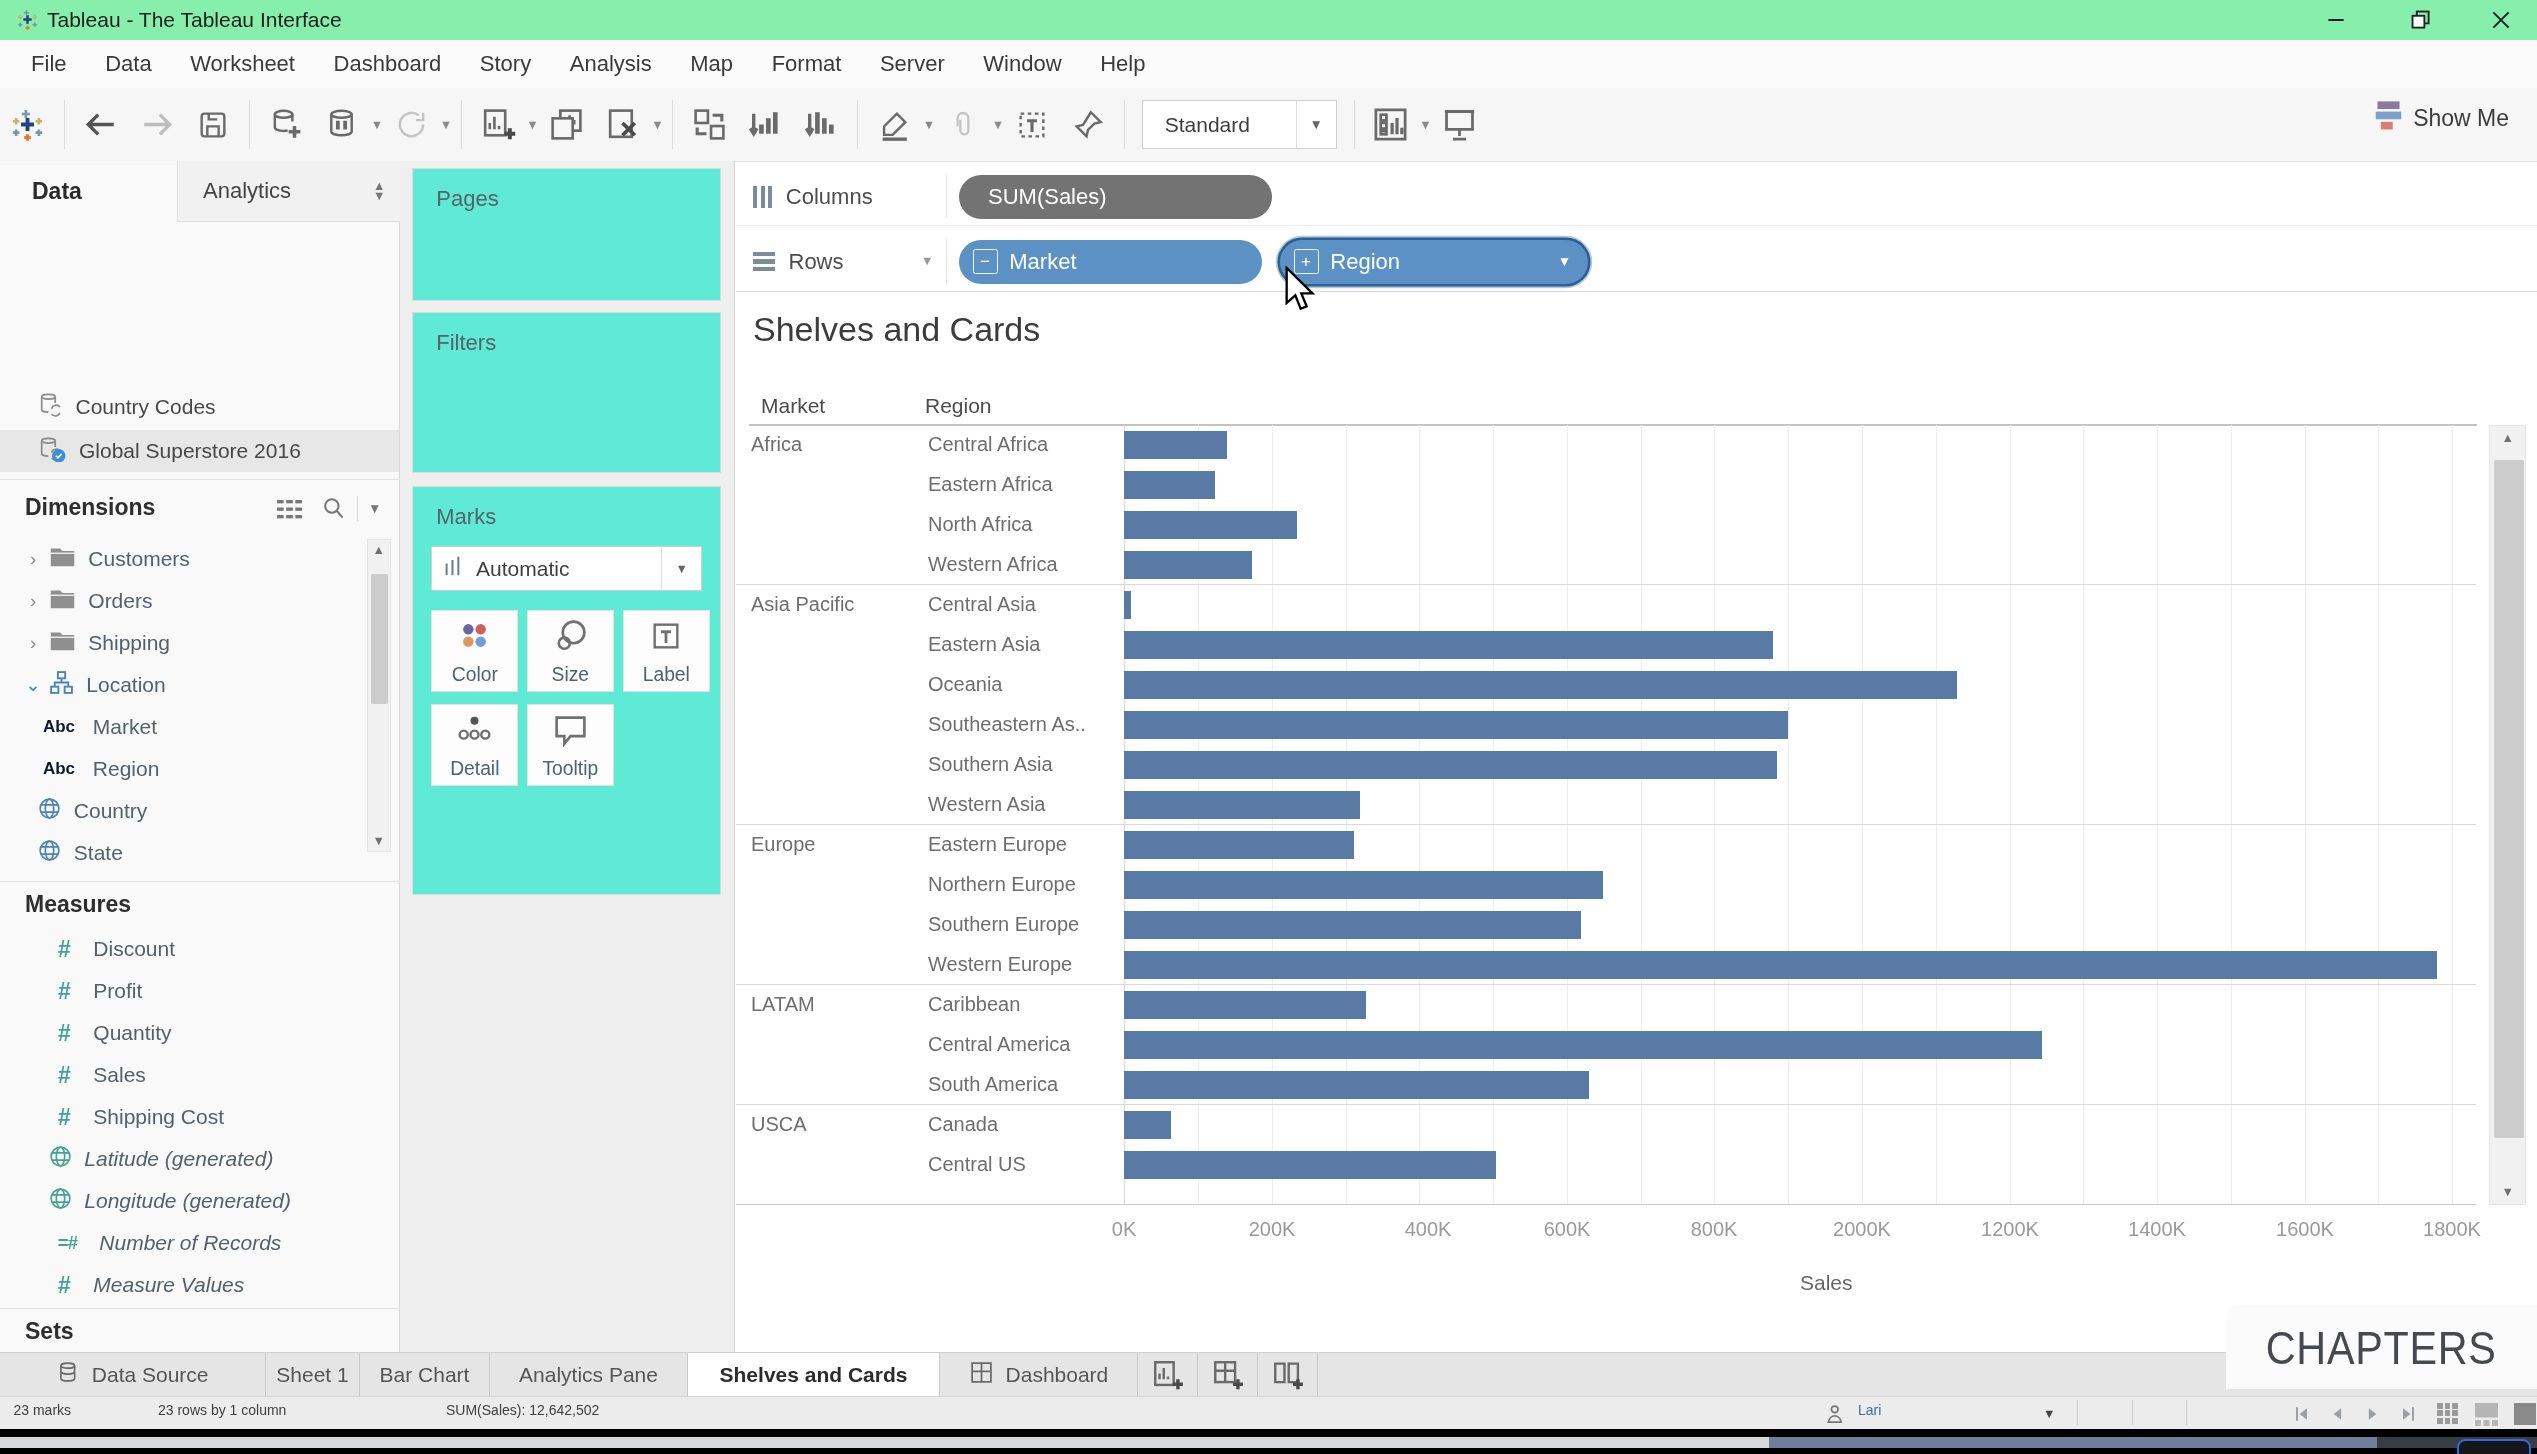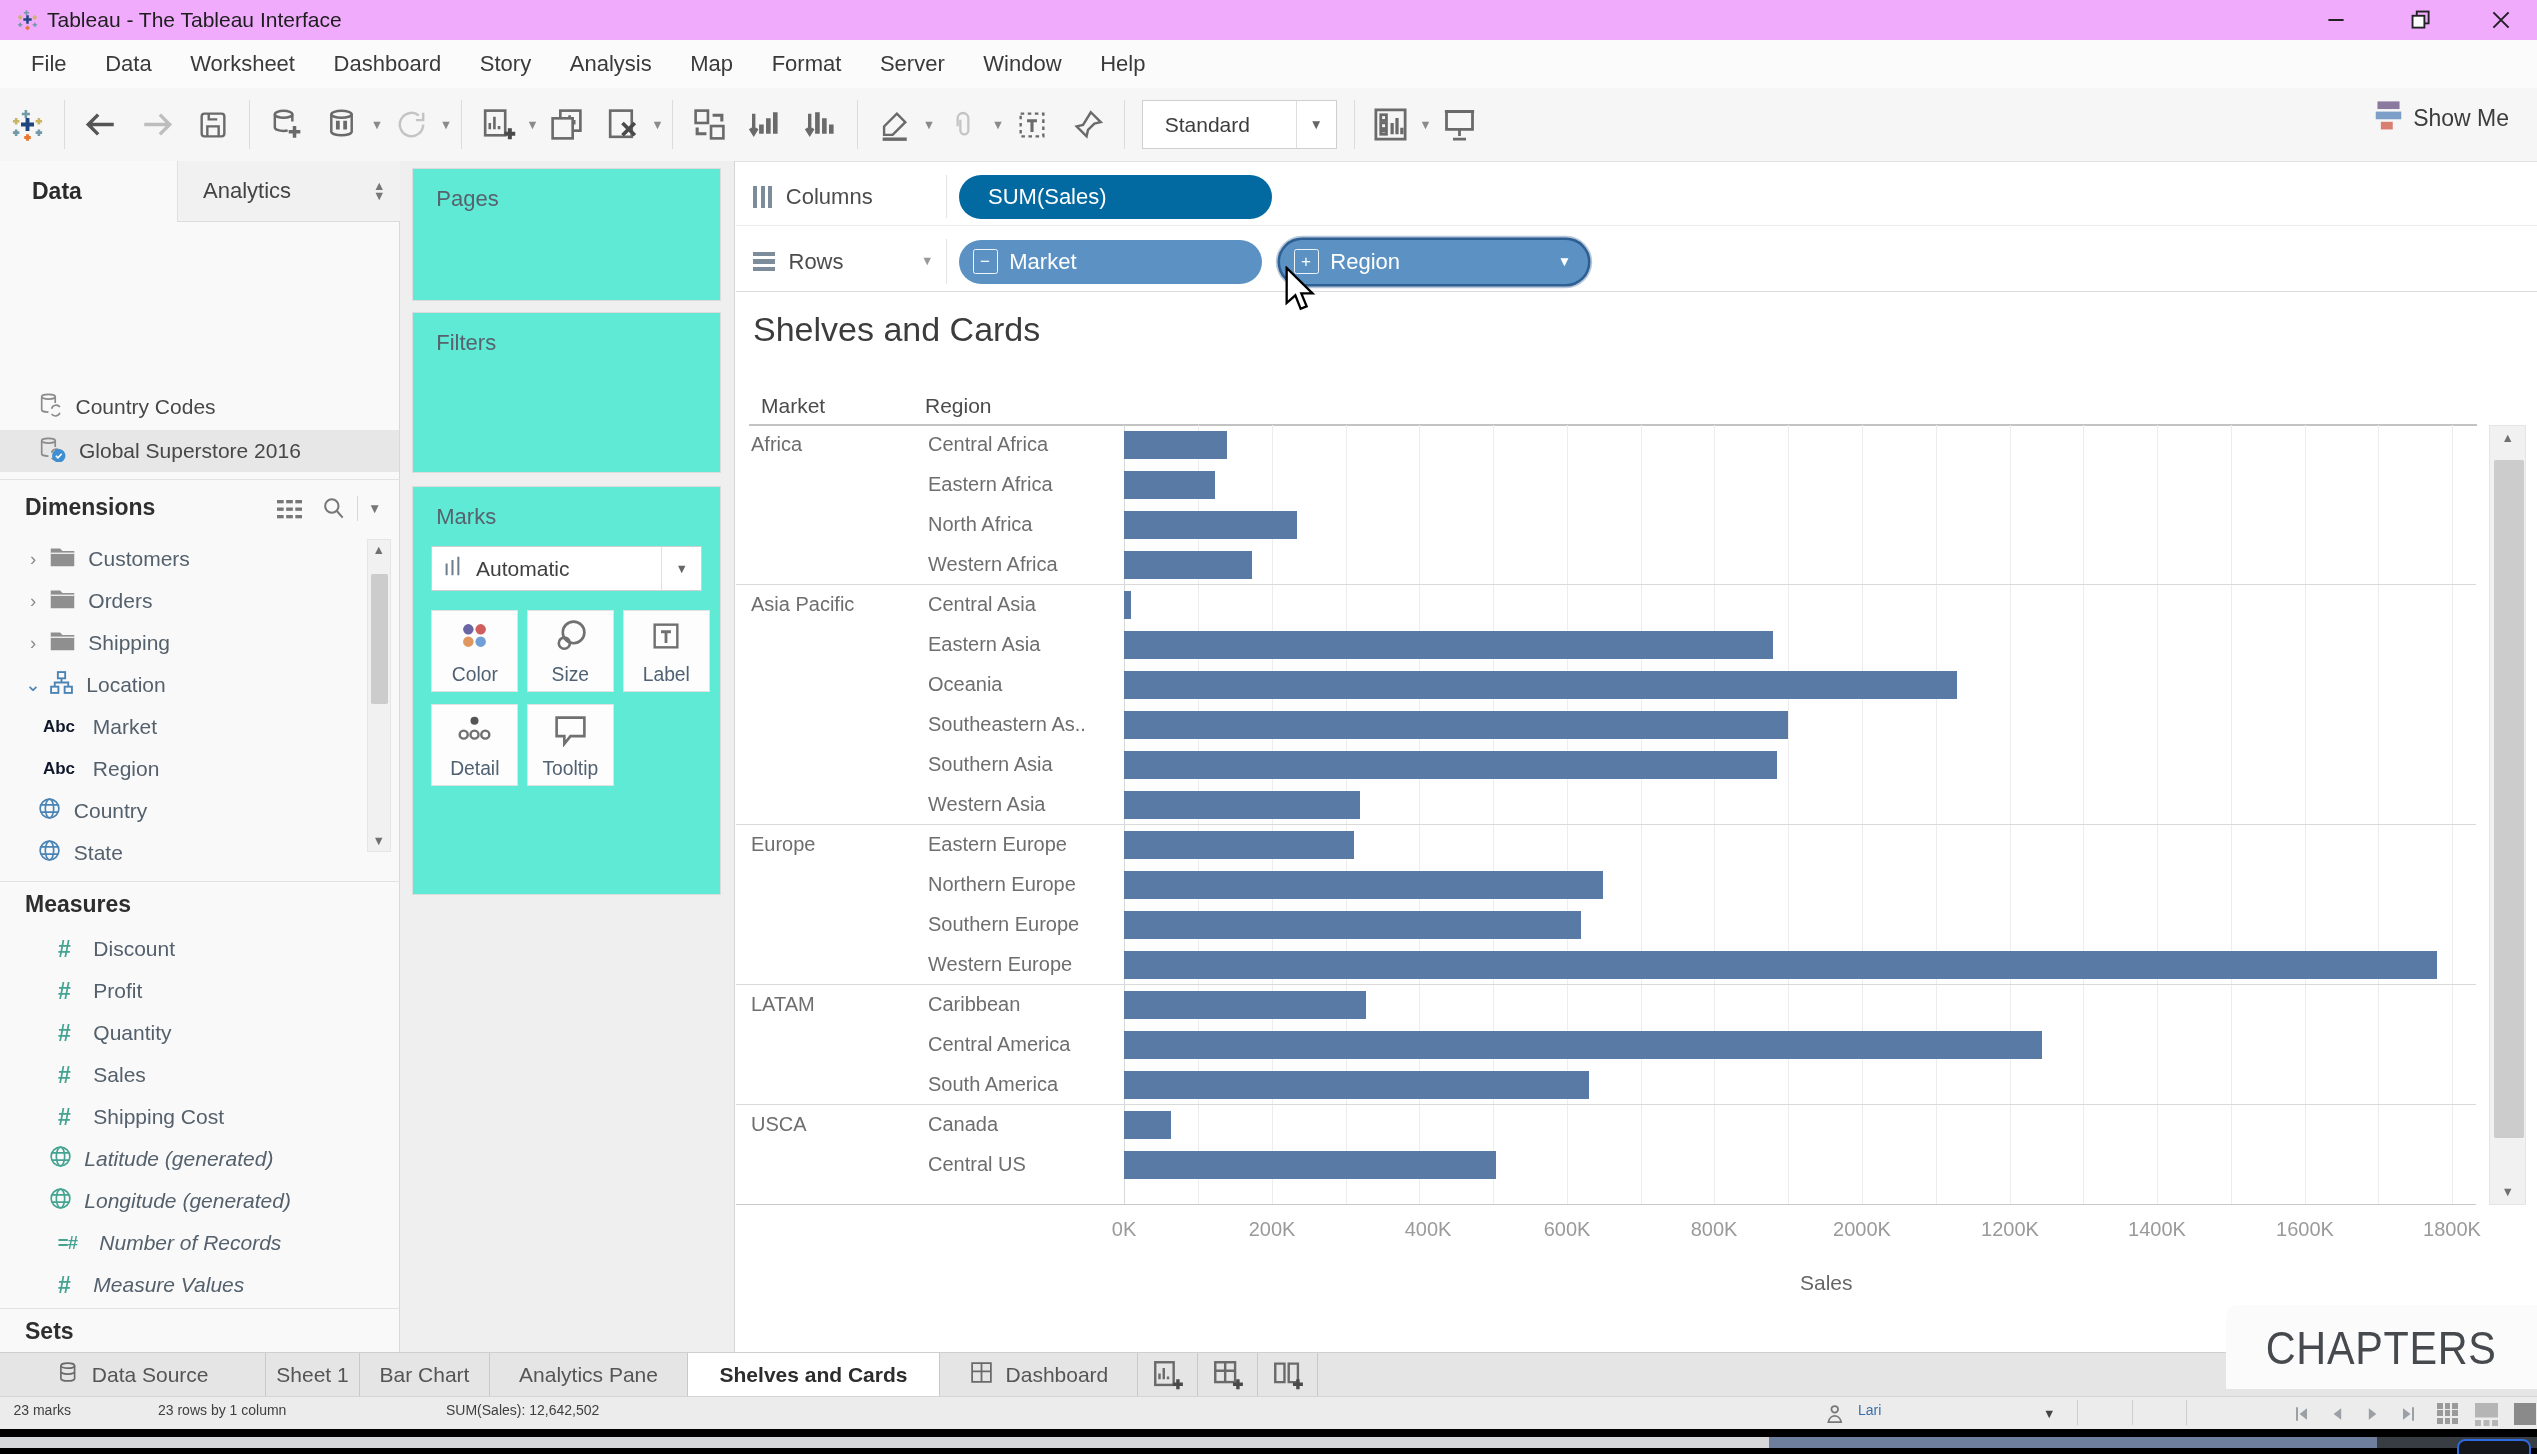--- a/index.html
+++ b/index.html
@@ -1,21 +1,21 @@
 <!DOCTYPE html>
 <html style="font-size:13.5px"><head>
 <meta charset="utf-8">
 <style>
   html,body{margin:0;padding:0;background:#000;overflow:hidden}
   #root{position:relative;width:2538px;height:1455px;background:#ffffff;
         font-family:"Liberation Sans",sans-serif;color:#3b3b3b;overflow:hidden}
   .abs{position:absolute}
 
   
-  #titlebar{left:0;top:0;width:2538px;height:40px;background:#f0abfc;border-bottom:0.8px solid #ececec}
+  #titlebar{left:0;top:0;width:2538px;height:40px;background:#86efac;border-bottom:0.8px solid #ececec}
   #title-text{position:absolute;left:47px;top:8.4px;font-size:21px;color:#1d1d1d}
   .winbtn{position:absolute;top:5px;width:50px;height:30px;display:flex;align-items:center;justify-content:center;color:#222}
 
   
   #menubar{left:0;top:40px;width:2538px;height:48px;background:#fbfbfb;display:flex;align-items:center;padding-left:11.8px;box-sizing:border-box}
   .menu-item{padding:0 19.3px;font-size:22px;color:#3a3a3a;cursor:default}
 
   
   #toolbar{left:0;top:88px;width:2538px;height:73px;background:#f6f6f6;border-bottom:0.8px solid #e3e3e3;display:flex;align-items:center}
   .tbtn{height:55px;min-width:49px;display:flex;align-items:center;justify-content:center;margin:0 3.4px}
@@ -58,21 +58,21 @@
   .mark-btn{position:absolute;width:87px;height:82px;background:#fdfdfd;border:0.8px solid #e2e2e2;box-sizing:border-box;display:flex;flex-direction:column;align-items:center;justify-content:flex-end;padding-bottom:5px}
   .mark-btn .mlabel{font-size:19.3px;color:#4f6172;margin-top:3.4px}
   .mark-btn .micon{flex:1;display:flex;align-items:center;justify-content:center}
 
   
   #colshelf{left:736px;top:168px;width:1802px;height:57px;background:#fff;border-bottom:0.8px solid #ececec}
   #rowshelf{left:736px;top:232px;width:1802px;height:59px;background:#fff;border-bottom:0.8px solid #dcdcdc}
   .shelf-label{position:absolute;left:17px;top:0;height:100%;display:flex;align-items:center;gap:13.5px;font-size:22px;color:#4c4c4c}
   .shelf-sep{position:absolute;left:210px;top:6.7px;bottom:6.7px;width:0.8px;background:#e5e5e5}
   .pill{position:absolute;height:44px;border-radius:22px;display:flex;align-items:center;color:#fff;font-size:22px;box-sizing:border-box}
-  .pill.green{background:#0369a1;padding-left:29px}
+  .pill.green{background:#737373;padding-left:29px}
   .pill.blue{background:#5b92c3;padding-left:13.5px}
   .pill .pbox{width:23px;height:23px;border:1.7px solid rgba(255,255,255,.9);border-radius:2.5px;display:flex;align-items:center;justify-content:center;font-size:17px;margin-right:11.8px;line-height:1}
   .pill .pcaret{position:absolute;right:17px;font-size:13.5px}
   .pill.selected{box-shadow:0 0 0 2.5px #2d5f93, 0 0 0 4.2px rgba(45,95,147,.35)}
   #rows-caret{position:absolute;left:185px;top:22px;color:#999;font-size:12.6px}
 
   
   #sheet{left:736px;top:296px;width:1802px;height:1056px;background:#fff}
   #sheet-title{position:absolute;left:17px;top:13.5px;font-size:34px;color:#3c3c3c}
   .colhead{position:absolute;top:98px;font-size:21px;color:#4b4b4b}

